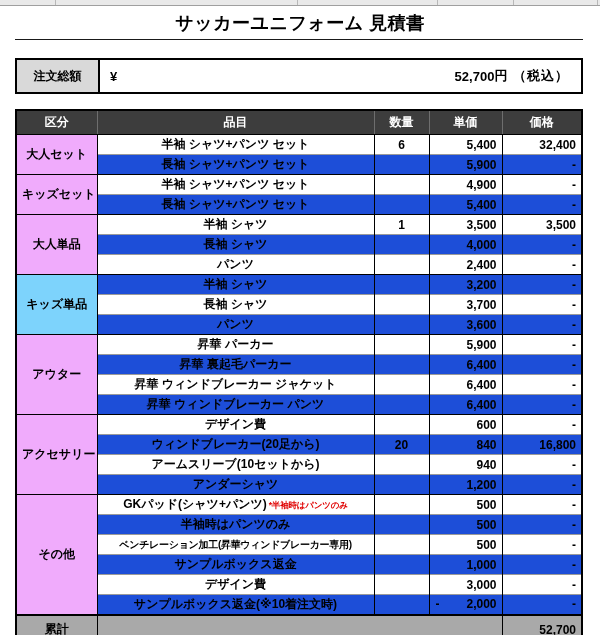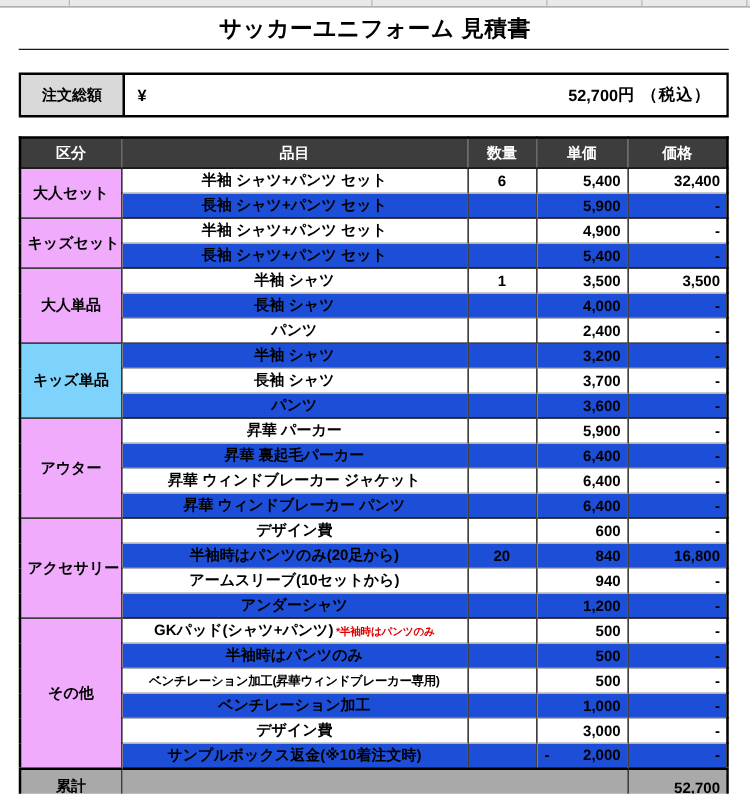--- a/index.html
+++ b/index.html
@@ -186,21 +186,21 @@
         <td class="num">-</td>
       </tr>
       <tr class="group-start">
         <td class="cat" rowspan="4">アクセサリー</td>
         <td class="item">デザイン費</td>
         <td class="qty"></td>
         <td class="num">600</td>
         <td class="num">-</td>
       </tr>
       <tr class="stripe">
-        <td class="item">半袖時はパンツのみ(20足から)</td>
+        <td class="item">ウィンドブレーカー(20足から)</td>
         <td class="qty">20</td>
         <td class="num">840</td>
         <td class="num">16,800</td>
       </tr>
       <tr>
         <td class="item">アームスリーブ(10セットから)</td>
         <td class="qty"></td>
         <td class="num">940</td>
         <td class="num">-</td>
       </tr>
@@ -223,21 +223,21 @@
         <td class="num">500</td>
         <td class="num">-</td>
       </tr>
       <tr>
         <td class="item small">ベンチレーション加工(昇華ウィンドブレーカー専用)</td>
         <td class="qty"></td>
         <td class="num">500</td>
         <td class="num">-</td>
       </tr>
       <tr class="stripe">
-        <td class="item">ベンチレーション加工</td>
+        <td class="item">サンプルボックス返金</td>
         <td class="qty"></td>
         <td class="num">1,000</td>
         <td class="num">-</td>
       </tr>
       <tr>
         <td class="item">デザイン費</td>
         <td class="qty"></td>
         <td class="num">3,000</td>
         <td class="num">-</td>
       </tr>

